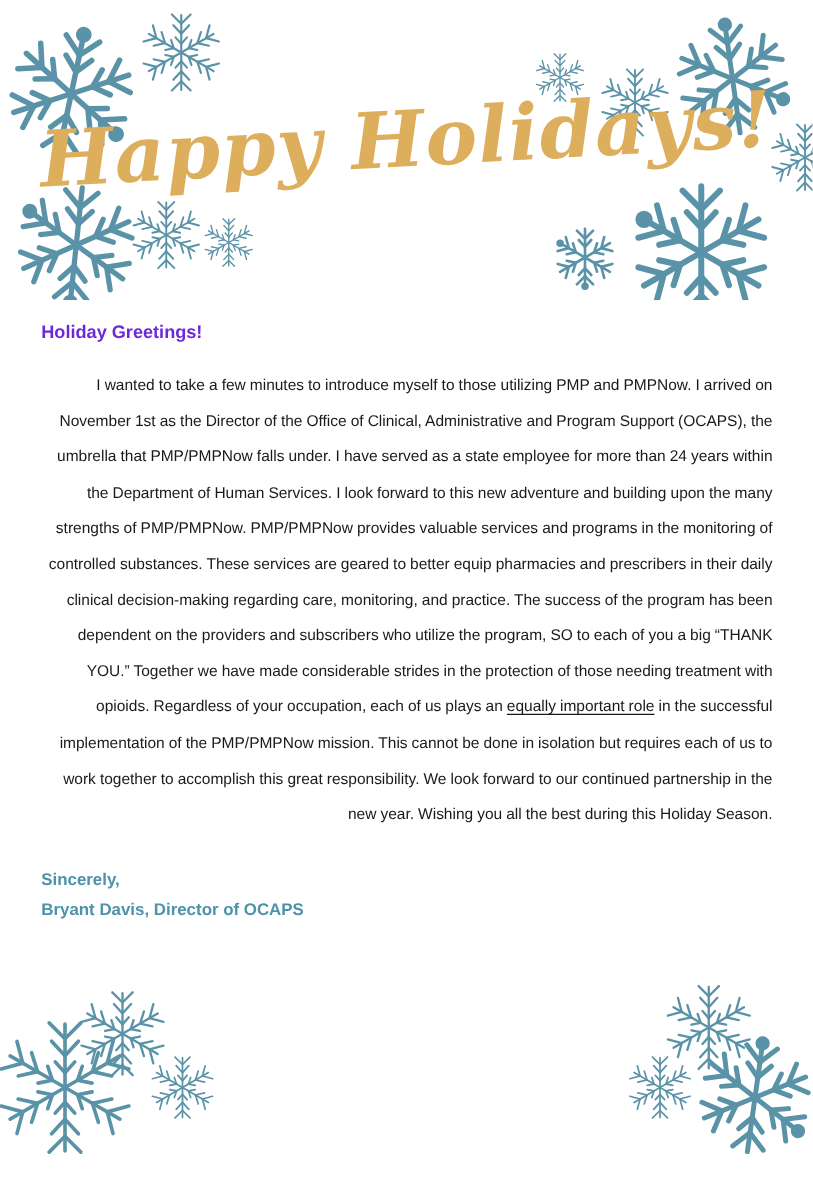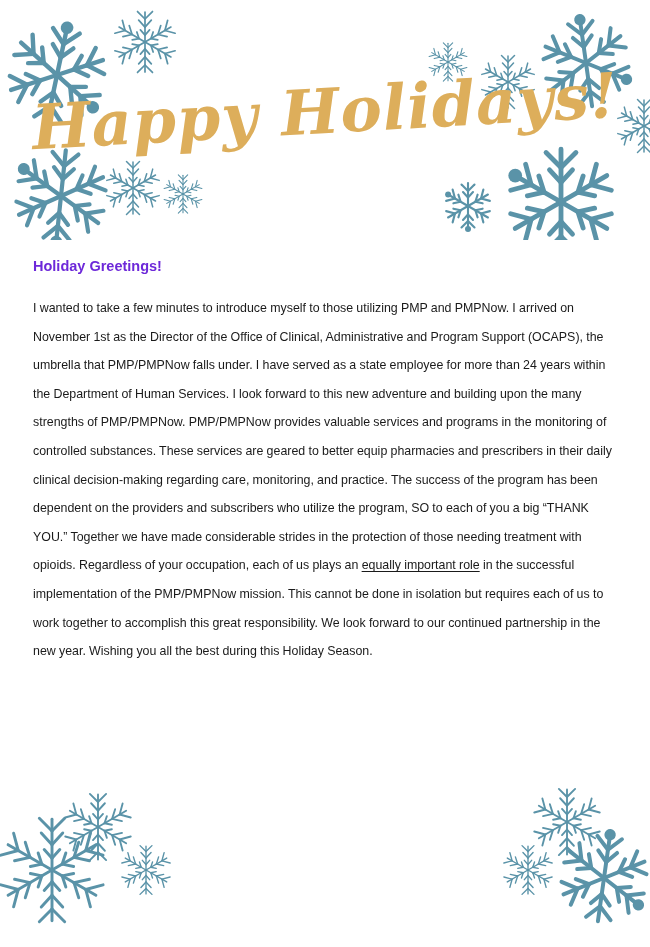--- a/index.html
+++ b/index.html
@@ -61,21 +61,21 @@
     font-size: 14.5px;
     font-weight: 700;
     line-height: 20px;
     margin: 0 0 18px 0;
   }
   .body-text {
     color: #1a1a1a;
     font-size: 12.4px;
     line-height: 28.6px;
     margin: 0;
-    text-align: left;
+    text-align: right;
     word-spacing: -0.2px;
   }
   .body-text u {
     text-decoration: underline;
     text-underline-offset: 2px;
   }
   .signoff {
     margin-top: 26px;
     color: #4f93ab;
     font-size: 13.5px;
@@ -232,20 +232,24 @@
 
   <div class="title-script">Happy Holidays!</div>
 </div>
 
 <div class="letter">
 
   <div class="greeting">Holiday Greetings!</div>
 
   <p class="body-text"><span> I wanted to take a few minutes to introduce myself to those utilizing PMP and PMPNow. I arrived on November 1st as the Director of the Office of Clinical, Administrative and Program Support (OCAPS), the umbrella that PMP/PMPNow falls under. I have served as a state employee for more than 24 years within the Department of Human Services. I look forward to this new adventure and building upon the many strengths of PMP/PMPNow. PMP/PMPNow provides valuable services and programs in the monitoring of controlled substances. These services are geared to better equip pharmacies and prescribers in their daily clinical decision-making regarding care, monitoring, and practice. The success of the program has been dependent on the providers and subscribers who utilize the program, SO to each of you a big “THANK YOU.” Together we have made considerable strides in the protection of those needing treatment with opioids. Regardless of your occupation, each of us plays an </span><u>equally important role</u><span> in the successful implementation of the PMP/PMPNow mission. This cannot be done in isolation but requires each of us to work together to accomplish this great responsibility. We look forward to our continued partnership in the new year. Wishing you all the best during this Holiday Season.</span></p>
 
+  <div class="signoff">
+    <div>Sincerely,</div>
+    <div>Bryant Davis, Director of OCAPS</div>
+  </div>
 </div>
 
 <div class="footer">
   <svg width="650" height="167" viewBox="0 0 650 167">
 
     <use href="#flakeLace" transform="translate(98,47) scale(1.25)"></use>
     <use href="#flakeLace" transform="translate(52,90) scale(1.95)"></use>
     <use href="#flakeLace" transform="translate(146,90) scale(0.92)"></use>
 
     <use href="#flakeLace" transform="translate(567,42) scale(1.25)"></use>

